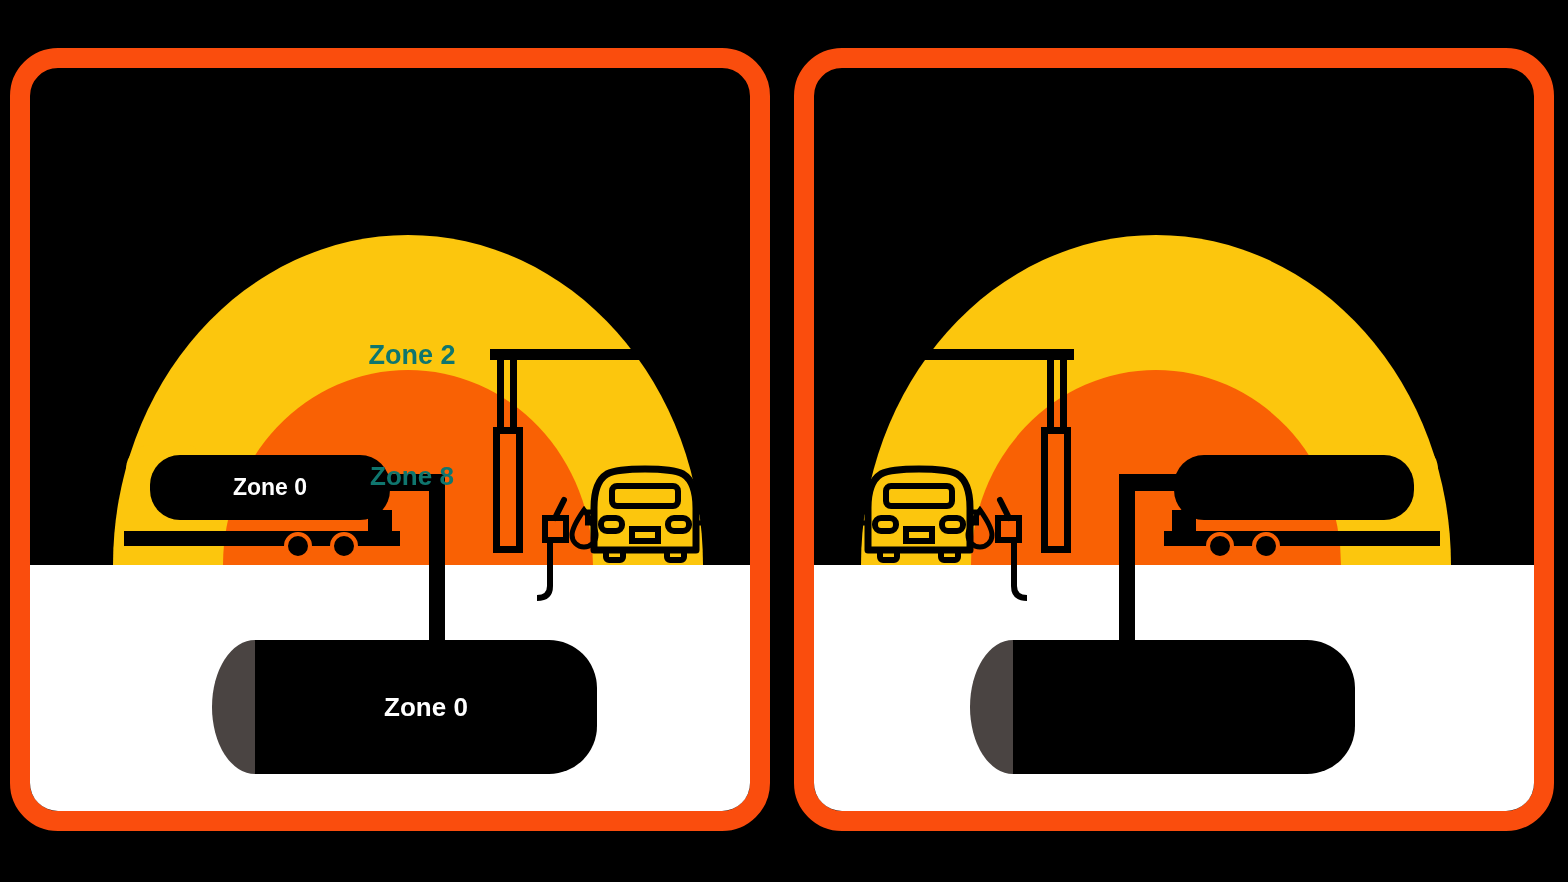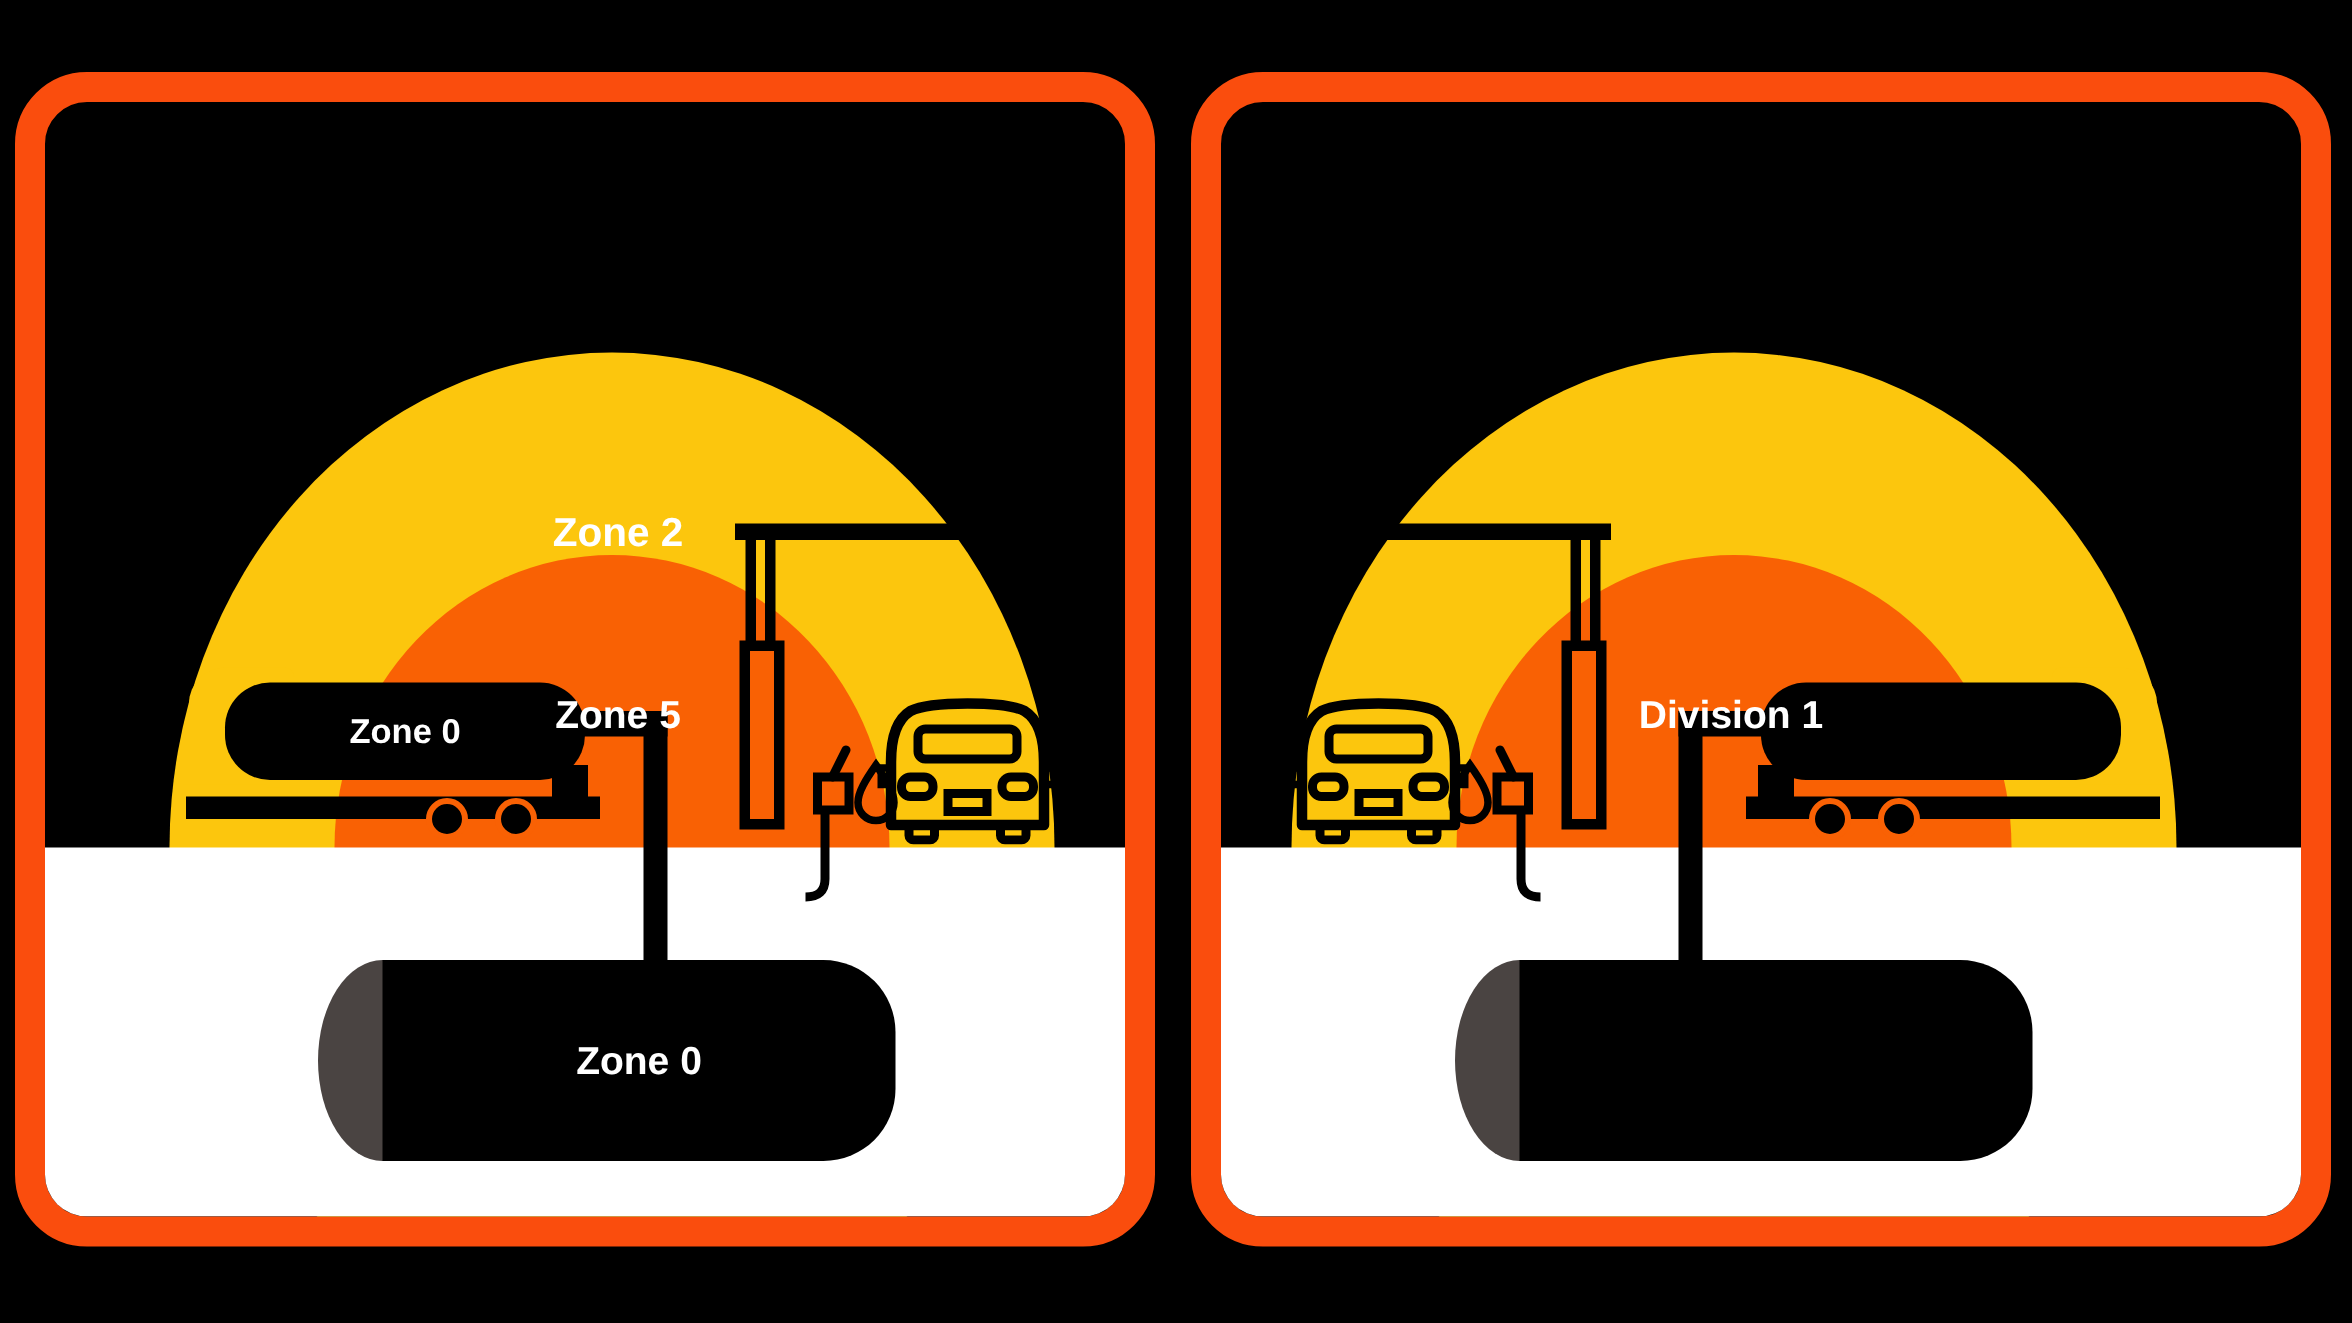--- a/index.html
+++ b/index.html
@@ -10,21 +10,21 @@
   .pl{left:10px;} .pr{left:794px;}
   .abs{position:absolute;}
   .ellipse{position:absolute;border-radius:50%;}
   .ell-outer{width:590px;height:660px;top:167px;background:var(--yellow);}
   .pl .ell-outer{left:83px;} .pr .ell-outer{left:47px;}
   .ell-inner{width:370px;height:390px;top:302px;background:var(--orange);}
   .pl .ell-inner{left:193px;} .pr .ell-inner{left:157px;}
   .ground{position:absolute;left:0;top:497px;width:720px;height:246px;background:var(--ground);}
   .scene{position:absolute;left:0;top:0;width:720px;height:743px;}
   .pr .scene{transform:scaleX(-1);}
-  .zone-label{position:absolute;width:400px;text-align:center;color:#ffffff;font-weight:700;}
+  .zone-label{position:absolute;width:400px;text-align:center;color:#0f766e;font-weight:700;}
   .z2{top:272px;font-size:27px;} .z1{top:393px;font-size:26px;}
   .pl .z2{left:182px;} .pl .z1{left:182px;}
   .pr .z2{left:148px;} .pr .z1{left:140px;}
   
   .canopy-bar{left:460px;top:281px;width:212px;height:11px;background:#000;}
   .pole{top:292px;width:7px;height:68px;background:#000;}
   .pole-a{left:467px;} .pole-b{left:480px;}
   .dispenser{left:463px;top:359px;width:30px;height:126px;border:7px solid #000;box-sizing:border-box;background:transparent;}
   
   .cab{left:96px;top:377px;width:70px;height:80px;background:var(--yellow);border-radius:24px 6px 0 0;}
@@ -98,21 +98,21 @@
     </div>
 
     <div>
       <div class="abs ug-cap"></div>
       <div class="abs ug-body">
         <span class="lbl">Zone 0</span>
       </div>
     </div>
 
     <div class="zone-label z2">Zone 2</div>
-    <div class="zone-label z1">Zone 5</div>
+    <div class="zone-label z1">Zone 8</div>
   </section>
 
   <section class="panel pr">
     <div class="ellipse ell-outer"></div>
     <div class="ellipse ell-inner"></div>
     <div class="ground"></div>
 
     <div class="scene">
       <div class="abs canopy-bar"></div>
       <div class="abs pole pole-a"></div>
@@ -149,15 +149,14 @@
         <div class="abs wheel wh1"></div>
         <div class="abs wheel wh2"></div>
       </div>
     </div>
 
     <div>
       <div class="abs ug-cap"></div>
       <div class="abs ug-body"></div>
     </div>
 
-    <div class="zone-label z1">Division 1</div>
   </section>
 </div>
 
 </body></html>

